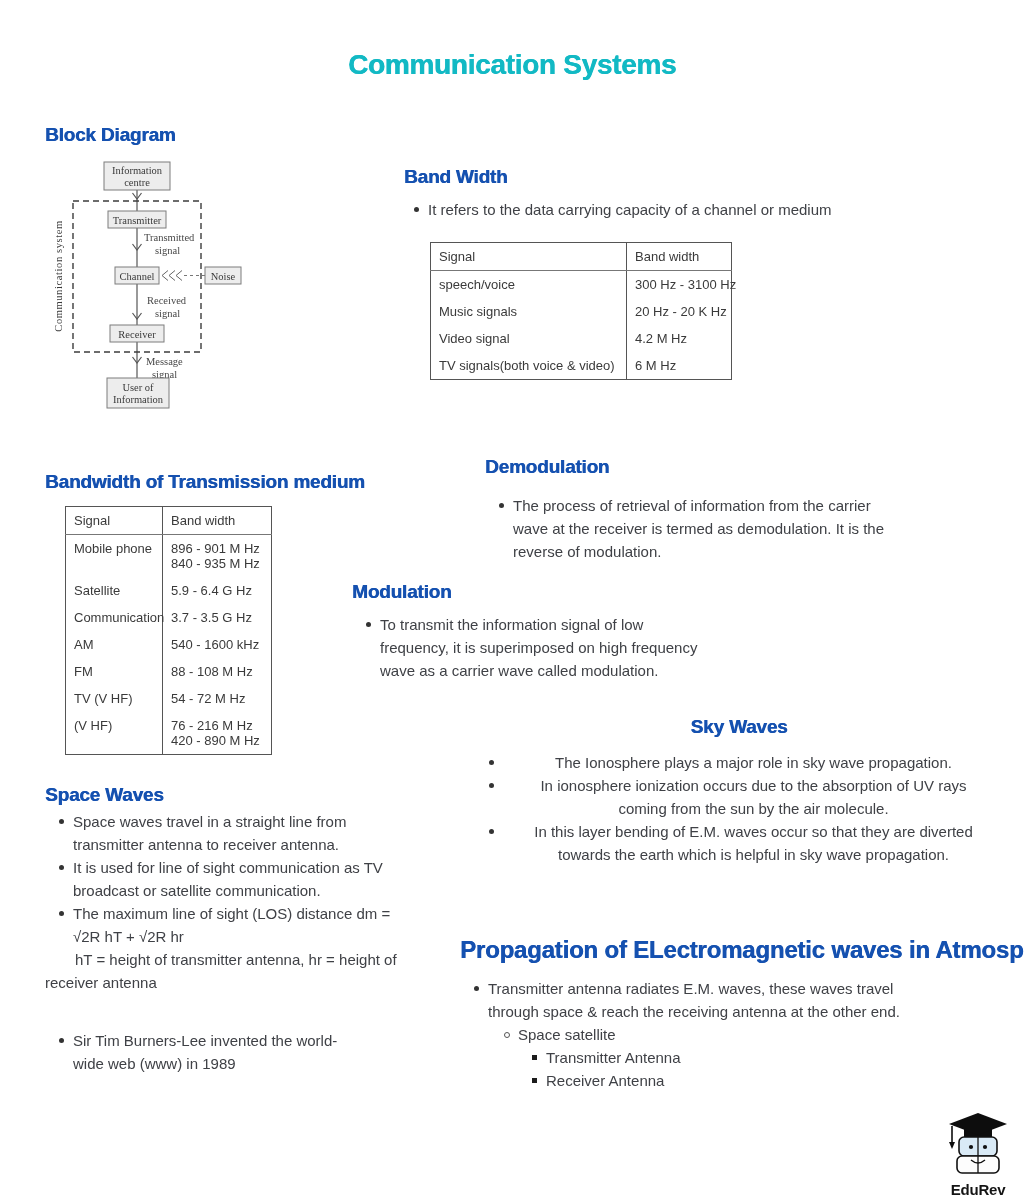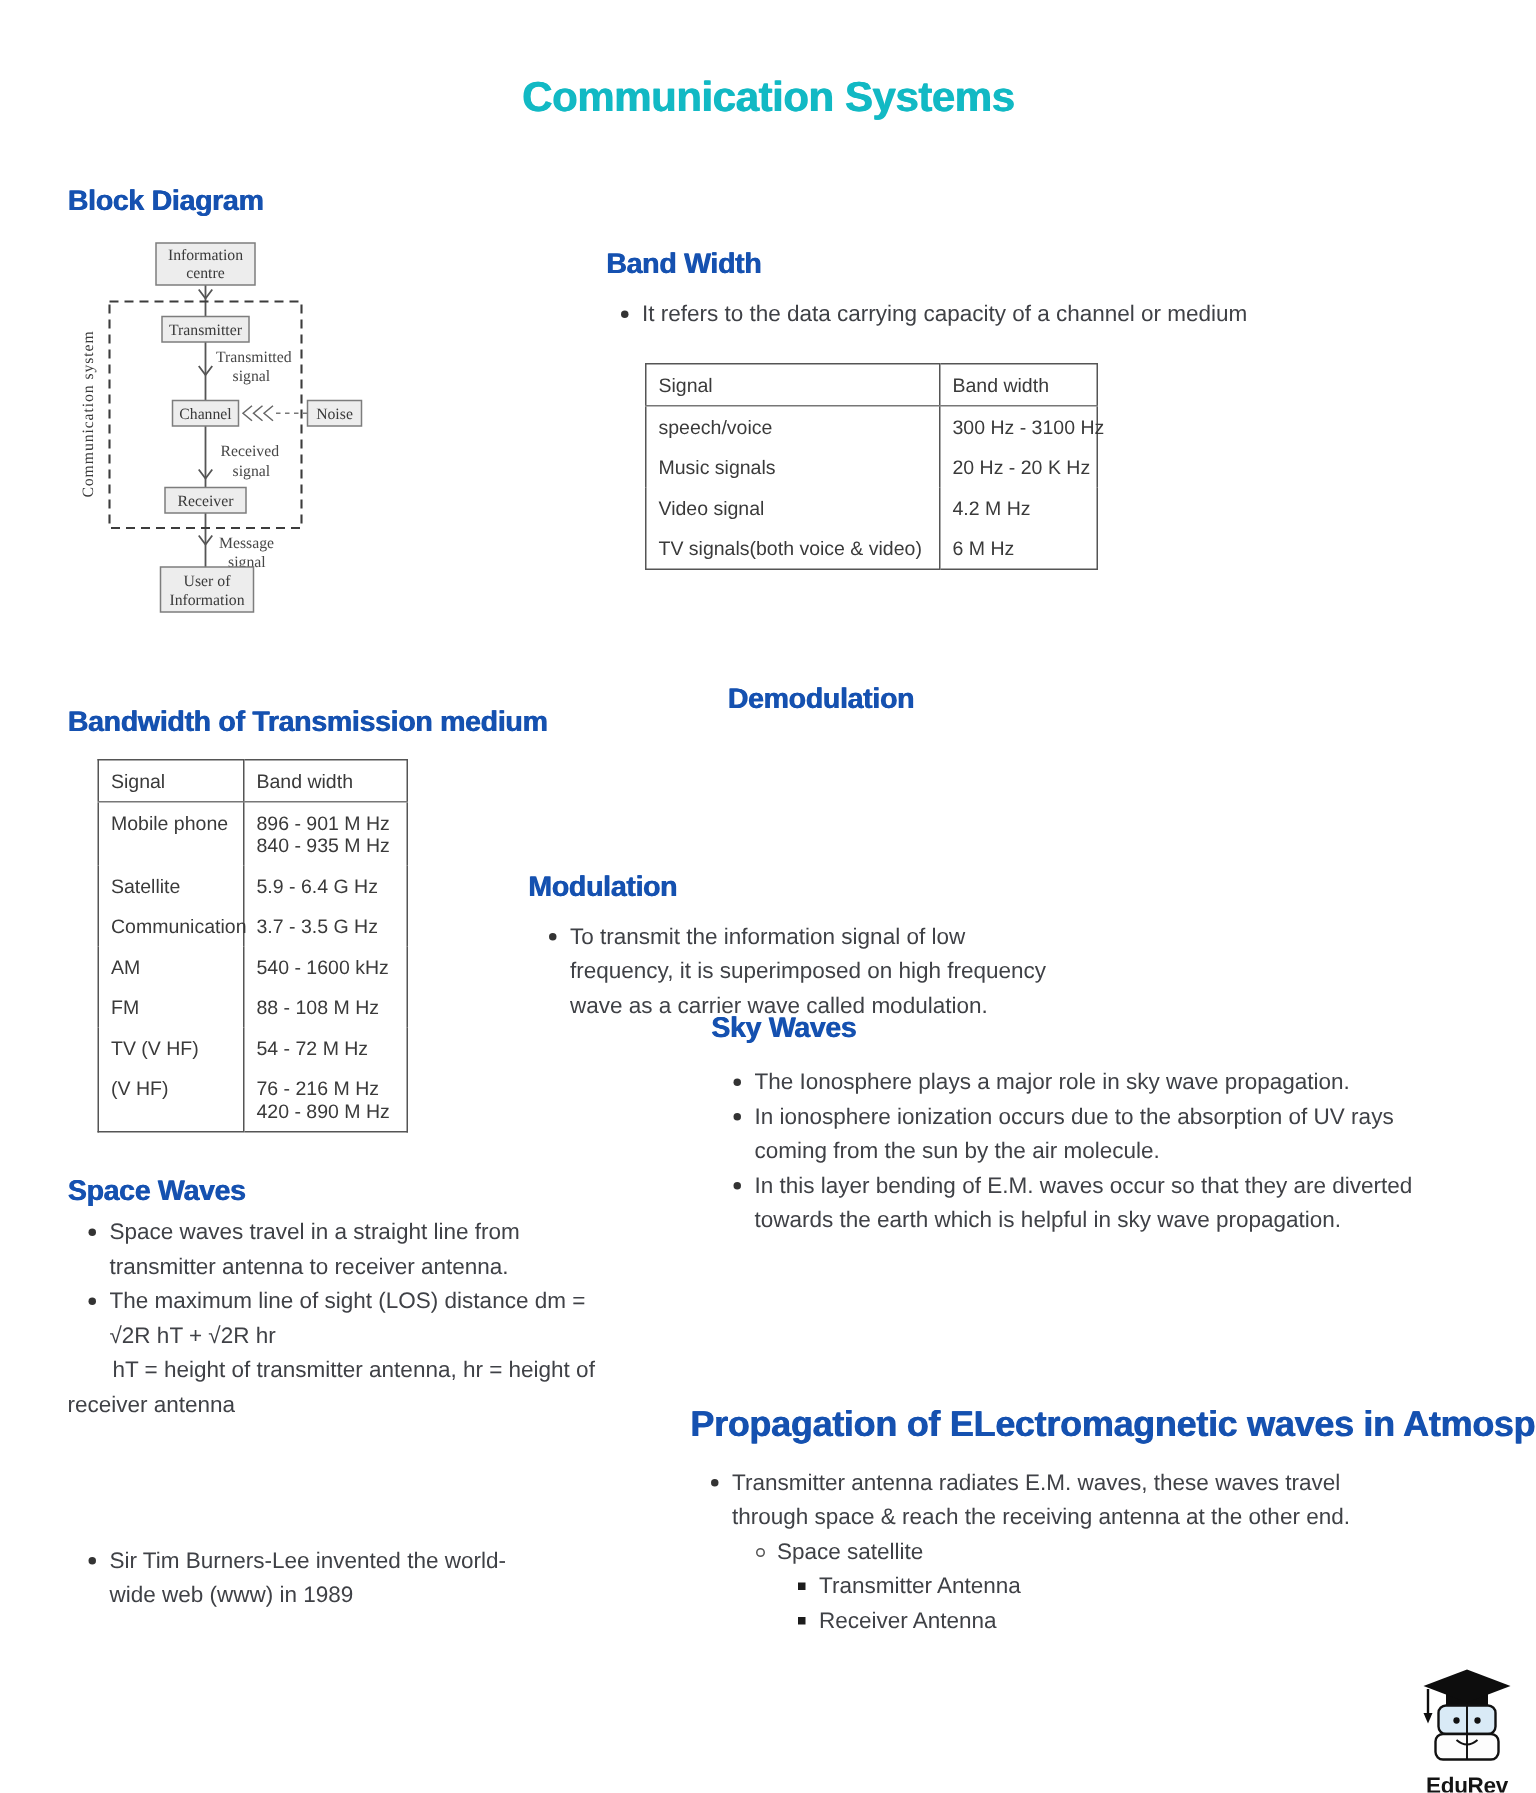--- a/index.html
+++ b/index.html
@@ -59,21 +59,21 @@
   #band-width-table th:first-child, #band-width-table td:first-child{width:196px;}
   #sec-trans-medium{left:45px;top:471px;width:350px;}
   #trans-medium-table{margin:13px 0 0 20px;width:207px;}
   #trans-medium-table th:first-child, #trans-medium-table td:first-child{width:97px;}
   #sec-demodulation{left:485px;top:456px;width:470px;}
   #sec-demodulation h2{margin-bottom:16px;}
   #sec-demodulation ul{margin-left:12px;}
   #sec-modulation{left:352px;top:581px;width:400px;}
   #sec-modulation h2{margin-bottom:10px;}
   #sec-modulation ul{margin-left:12px;}
-  #sec-sky-waves{left:474px;top:675px;width:530px;}
+  #sec-sky-waves{left:474px;top:716px;width:530px;text-align:center;}
   #sec-sky-waves h2{margin-bottom:13px;}
   #sec-sky-waves ul{margin-left:13px;}
   #sec-space-waves{left:45px;top:784px;width:430px;}
   #sec-space-waves h2{margin-bottom:4px;}
   #sec-space-waves ul{margin-left:12px;}
   #sec-propagation{left:460px;top:936px;width:560px;}
   #sec-propagation h2{margin-bottom:13px;}
   #sec-propagation ul.level1{margin-left:12px;}
   #sec-propagation ul.level2{margin-left:42px;}
   #sec-propagation ul.level3{margin-left:70px;}
@@ -219,20 +219,25 @@
           <td>(V HF)</td>
           <td>76 - 216 M Hz
 420 - 890 M Hz</td>
         </tr>
       </tbody>
   </table>
 </section>
 
 <section class="abs" id="sec-demodulation">
   <h2 class="sec-heading">Demodulation</h2>
+  <ul class="blist">
+      <li>The process of retrieval of information from the carrier
+wave at the receiver is termed as demodulation. It is the
+reverse of modulation.</li>
+    </ul>
 </section>
 
 <section class="abs" id="sec-modulation">
   <h2 class="sec-heading">Modulation</h2>
   <ul class="blist">
       <li>To transmit the information signal of low
 frequency, it is superimposed on high frequency
 wave as a carrier wave called modulation.</li>
     </ul>
 </section>
@@ -246,20 +251,22 @@
       <li>In this layer bending of E.M. waves occur so that they are diverted
 towards the earth which is helpful in sky wave propagation.</li>
     </ul>
 </section>
 
 <section class="abs" id="sec-space-waves">
   <h2 class="sec-heading">Space Waves</h2>
   <ul class="blist">
       <li>Space waves travel in a straight line from
 transmitter antenna to receiver antenna.</li>
+      <li>It is used for line of sight communication as TV
+broadcast or satellite communication.</li>
       <li>The maximum line of sight (LOS) distance dm =
 √2R hT + √2R hr</li>
     </ul>
   <p class="note-line indented">hT = height of transmitter antenna, hr = height of</p>
   <p class="note-line">receiver antenna</p>
 </section>
 
 <section class="abs" id="sec-propagation">
   <h2 class="sec-heading small">Propagation of ELectromagnetic waves in Atmosphere</h2>
   <ul class="blist level1">

